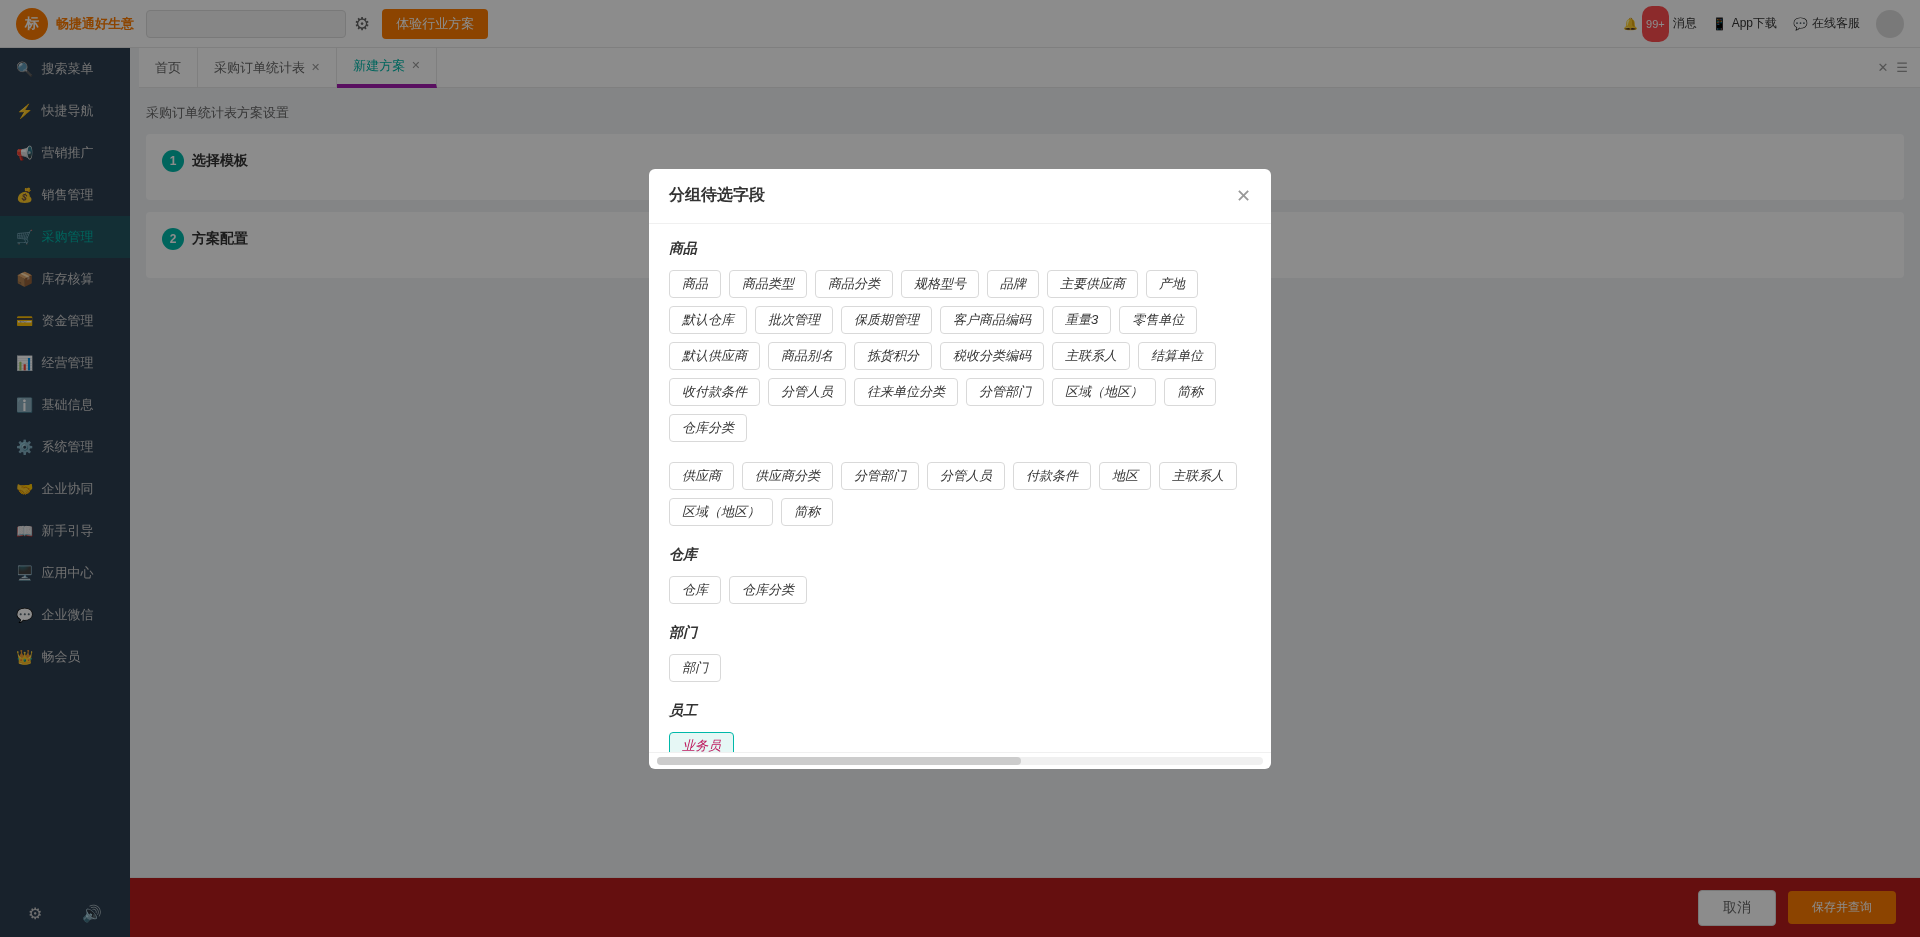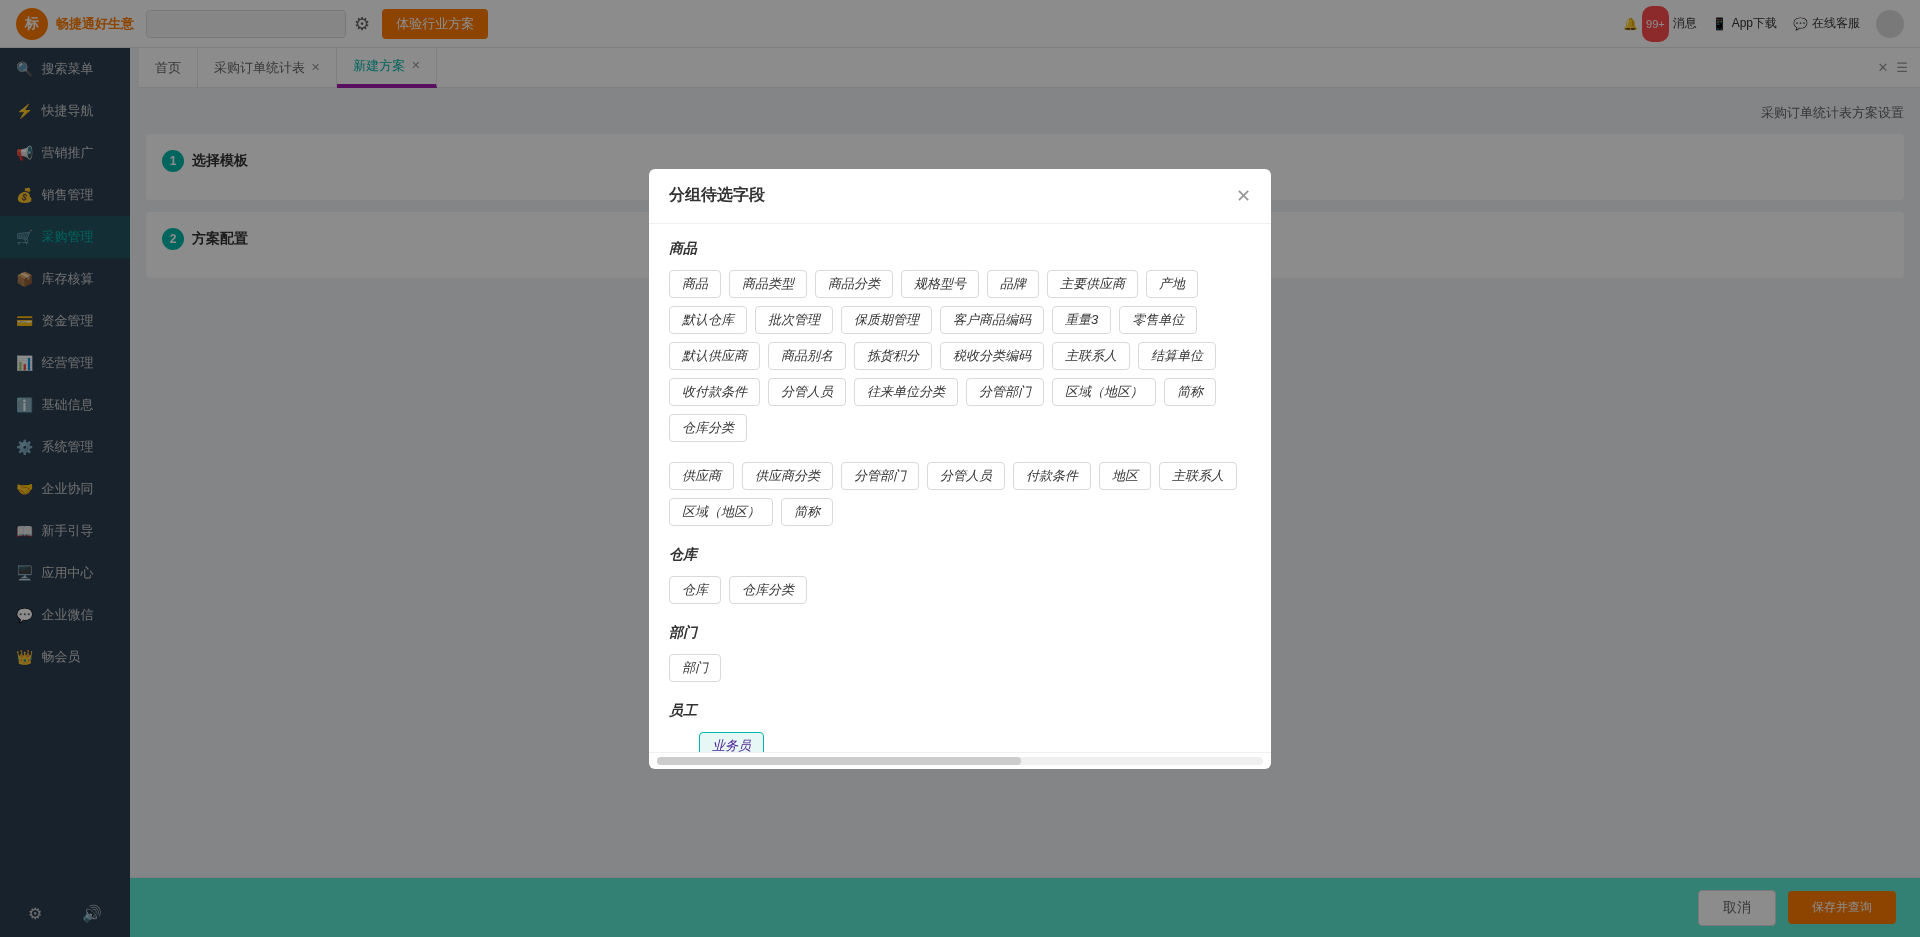--- a/index.html
+++ b/index.html
@@ -93,35 +93,35 @@
     .sidebar-item.active { background: rgba(0,184,169,0.2); color: #00b8a9; }
     .sidebar-icon { font-size: 14px; }
 
     
     .main-content {
       margin-top: 88px;
       margin-left: 130px;
       padding: 16px;
       min-height: calc(100vh - 88px);
     }
-    .breadcrumb { font-size: 13px; color: #666; margin-bottom: 12px; text-align: right; }
+    .breadcrumb { font-size: 13px; color: #666; margin-bottom: 12px; }
 
     
     .bottom-bar {
       position: fixed; bottom: 0; left: 0; width: 130px; height: 48px;
       background: #2c3e50;
       display: flex; align-items: center; justify-content: space-around; padding: 0 8px;
     }
     .bottom-icon { color: #ccc; font-size: 16px; cursor: pointer; }
 
     
     .footer-actions {
       position: fixed; bottom: 0; right: 0; left: 130px;
       height: 60px;
-      background: #5eead4;
+      background: #b91c1c;
       border-top: 1px solid #e8e8e8;
       display: flex; align-items: center; justify-content: flex-end;
       padding: 0 24px;
       gap: 12px;
       z-index: 97;
     }
     .cancel-btn {
       background: #fff; border: 1px solid #ddd; border-radius: 4px;
       padding: 8px 24px; font-size: 14px; cursor: pointer; color: #666;
     }
@@ -171,21 +171,21 @@
     .field-tag {
       border: 1px solid #d9d9d9;
       border-radius: 4px;
       padding: 4px 12px;
       font-size: 13px;
       color: #333;
       cursor: pointer;
       background: #fff;
       white-space: nowrap;
     }
-    .field-tag.selected { background: #e6f7f5; border-color: #00b8a9; color: #4c1d95; margin-left: 30px; }
+    .field-tag.selected { background: #e6f7f5; border-color: #00b8a9; color: #be185d; }
 
     
     .modal-body::-webkit-scrollbar { width: 6px; }
     .modal-body::-webkit-scrollbar-thumb { background: #ccc; border-radius: 3px; }
 
     
     .page-section {
       background: #fff;
       border-radius: 4px;
       padding: 16px;

